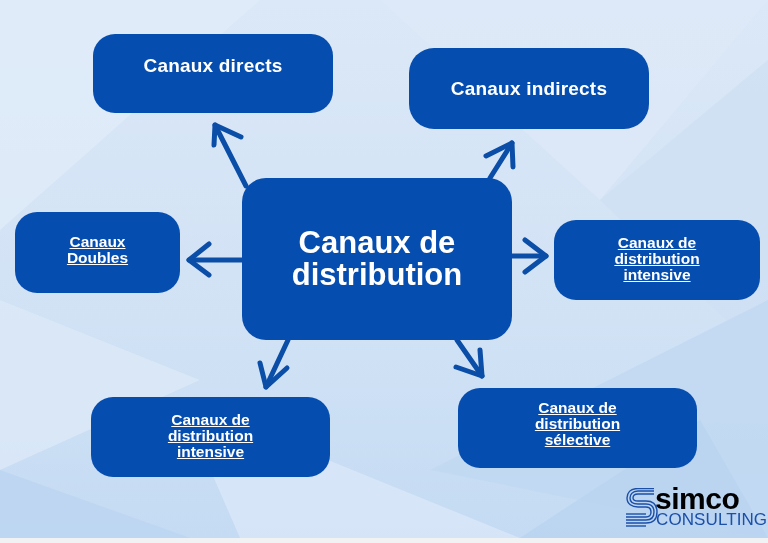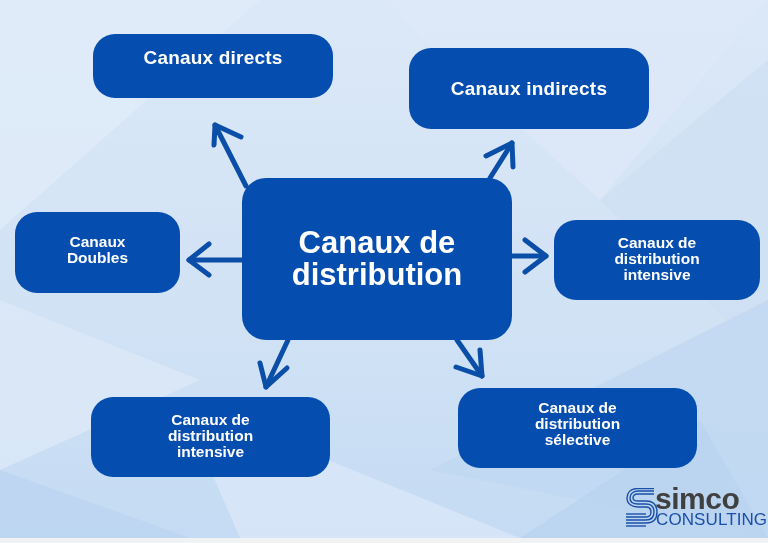--- a/index.html
+++ b/index.html
@@ -23,27 +23,27 @@
     background: #064db0;
     border-radius: 22px;
     color: #ffffff;
     display: flex; align-items: center; justify-content: center;
     text-align: center;
     font-weight: bold;
     box-sizing: border-box;
   }
   .box span { display: block; }
   .box.title { font-size: 19px; letter-spacing: 0.2px; }
-  .box.small { font-size: 15.5px; line-height: 16px; padding: 0 10px; }
+  .box.small { font-size: 15.5px; line-height: 16px; padding: 0 10px; text-decoration: underline; }
   .box.center { font-size: 31px; line-height: 32px; border-radius: 24px; }
   .arrows { position: absolute; left: 0; top: 0; }
   .logo { position: absolute; left: 624px; top: 486px; width: 130px; height: 44px; }
   .logo .word {
     position: absolute; left: 31px; top: -2px;
-    font-size: 30px; font-weight: bold; color: #404040; letter-spacing: -0.5px;
+    font-size: 30px; font-weight: bold; color: #000000; letter-spacing: -0.5px;
     line-height: 30px;
   }
   .logo .sub {
     position: absolute; left: 32px; top: 28px;
     font-size: 17px; color: #1b4fa8; letter-spacing: 0.1px; line-height: 12px;
   }
   .logo svg { position: absolute; left: 0; top: 2px; }
 </style>
 </head>
 <body>
@@ -96,25 +96,25 @@
   </g>
 </svg>
 
 <div class="box center" style="left:242px; top:178px; width:270px; height:162px;">
   <div>
     <span>Canaux de</span>
     <span>distribution</span>
   </div>
 </div>
 
-<div class="box title" style="left:93px; top:34px; width:240px; height:64px; padding-bottom:16px;">
+<div class="box title" style="left:93px; top:34px; width:240px; height:79px; padding-bottom:16px;">
   <span>Canaux directs</span>
 </div>
 
-<div class="box title" style="left:409px; top:48px; width:240px; height:81px;">
+<div class="box title" style="left:409px; top:48px; width:240px; height:81px;border-radius:25px;">
   <span>Canaux indirects</span>
 </div>
 
 <div class="box small" style="left:15px; top:212px; width:165px; height:81px;">
   <div style="margin-top:-6px;">
     <span>Canaux</span>
     <span>Doubles</span>
   </div>
 </div>
 

